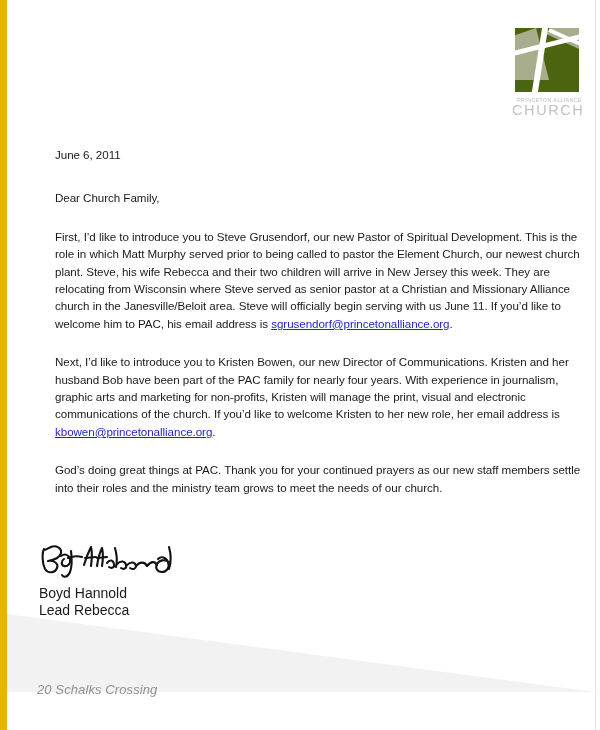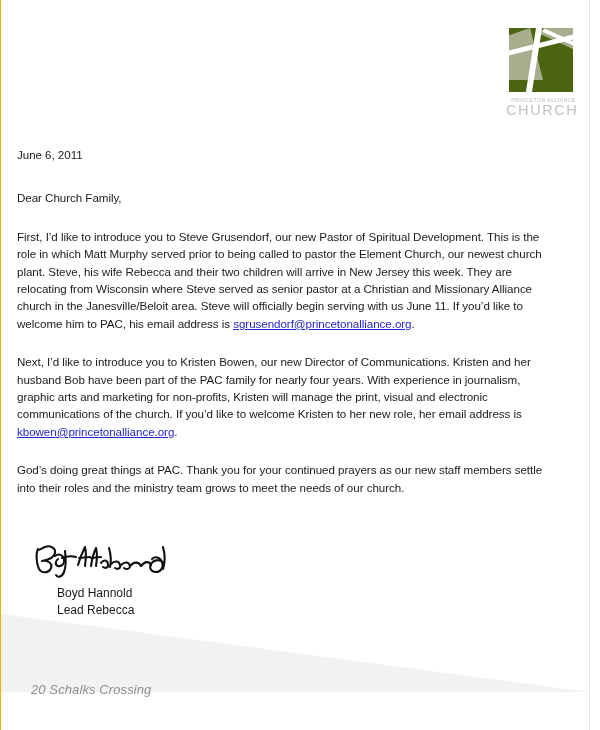--- a/index.html
+++ b/index.html
@@ -10,21 +10,21 @@
   body {
     font-family: "Liberation Sans", sans-serif;
   }
   #page {
     position: relative;
     width: 600px;
     height: 730px;
     background: #ffffff;
     overflow: hidden;
     box-sizing: border-box;
-    border-left: 1px solid #eab308;
+    border-left: 7px solid #eab308;
   }
   
   #page-right-rule {
     position: absolute;
     top: 0;
     left: 588px;
     width: 1px;
     height: 730px;
     background: #e6e6e6;
   }
@@ -106,21 +106,21 @@
     text-align: right;
     font-size: 14.5px;
     letter-spacing: 1.6px;
     color: #c2c2c2;
     line-height: 1.05;
     white-space: nowrap;
   }
   
   #letter {
     position: absolute;
-    left: 16px;
+    left: 48px;
     top: 146px;
     width: 537px;
   }
   .letter-line,
   .letter-para {
     font-size: 11.6px;
     line-height: 17.4px;
     color: #1a1a1a;
     margin: 0;
     letter-spacing: -0.05px;
@@ -139,24 +139,23 @@
     left: 32px;
     top: 533px;
     width: 300px;
   }
   #signature-mark {
     margin-top: 6px;
     margin-bottom: 4px;
     height: 42px;
   }
   #sig-name, #sig-title {
-    font-size: 12px;
+    font-size: 14px;
     line-height: 17.4px;
     color: #1a1a1a;
-    margin-left: 24px;
   }
   
   #footer {
     position: absolute;
     left: 30px;
     top: 682px;
     font-size: 13px;
     color: #8f8f8f;
     letter-spacing: 0.1px;
     font-style: italic;

